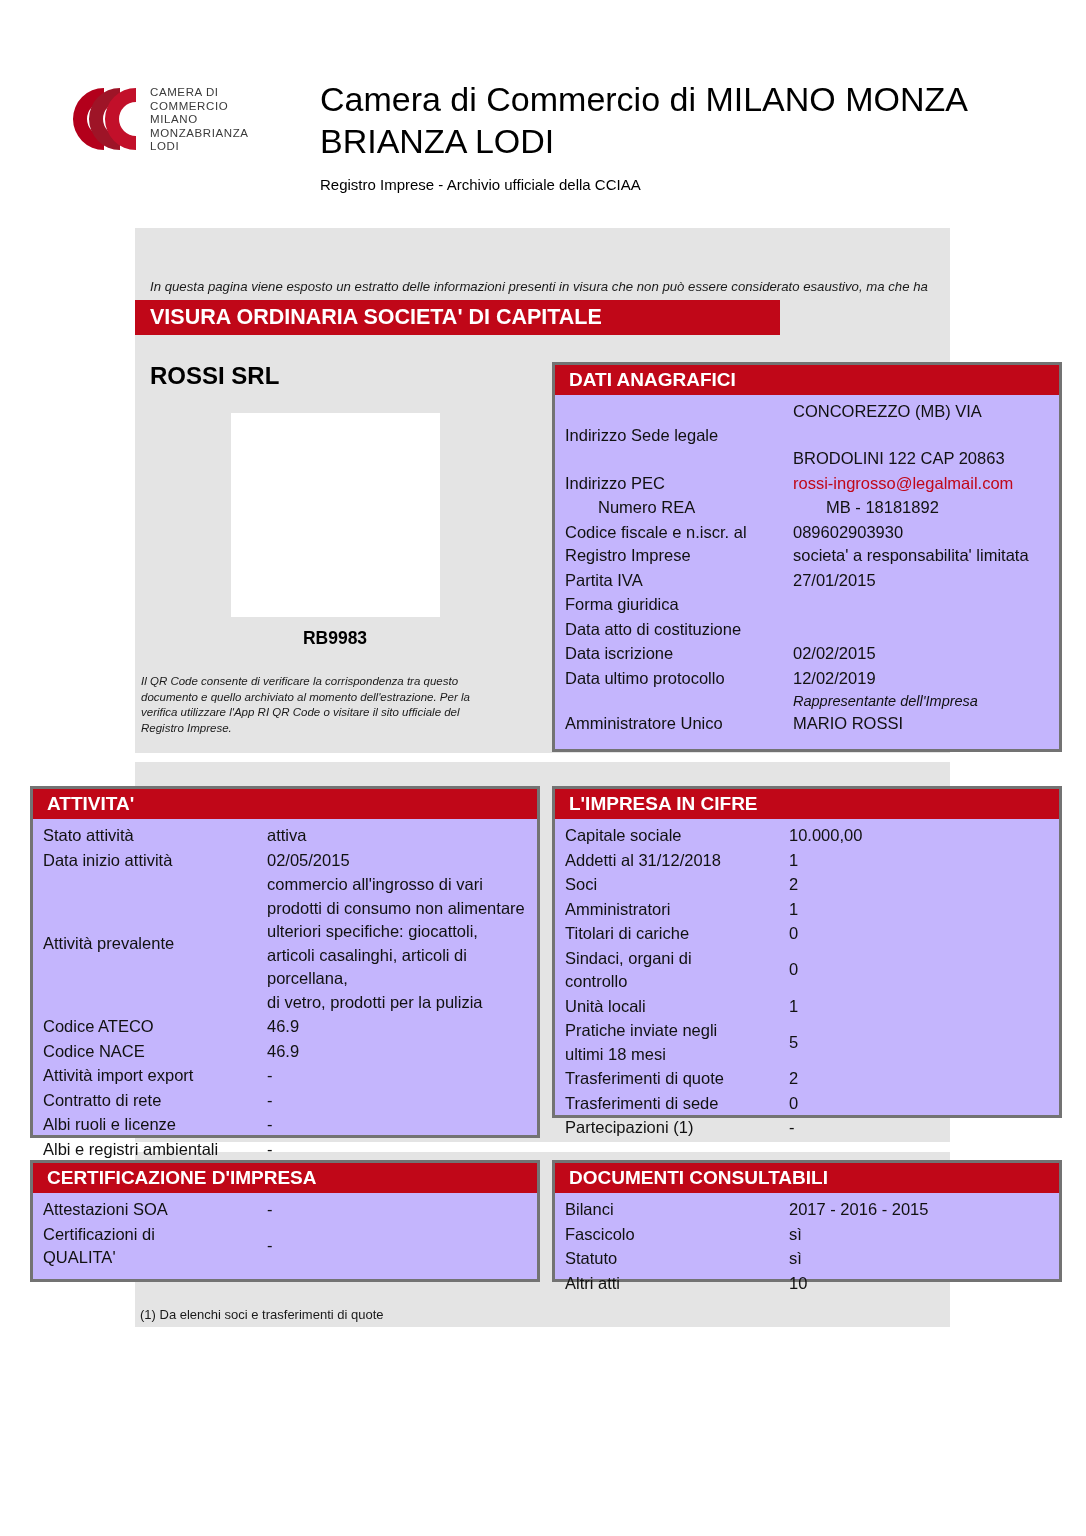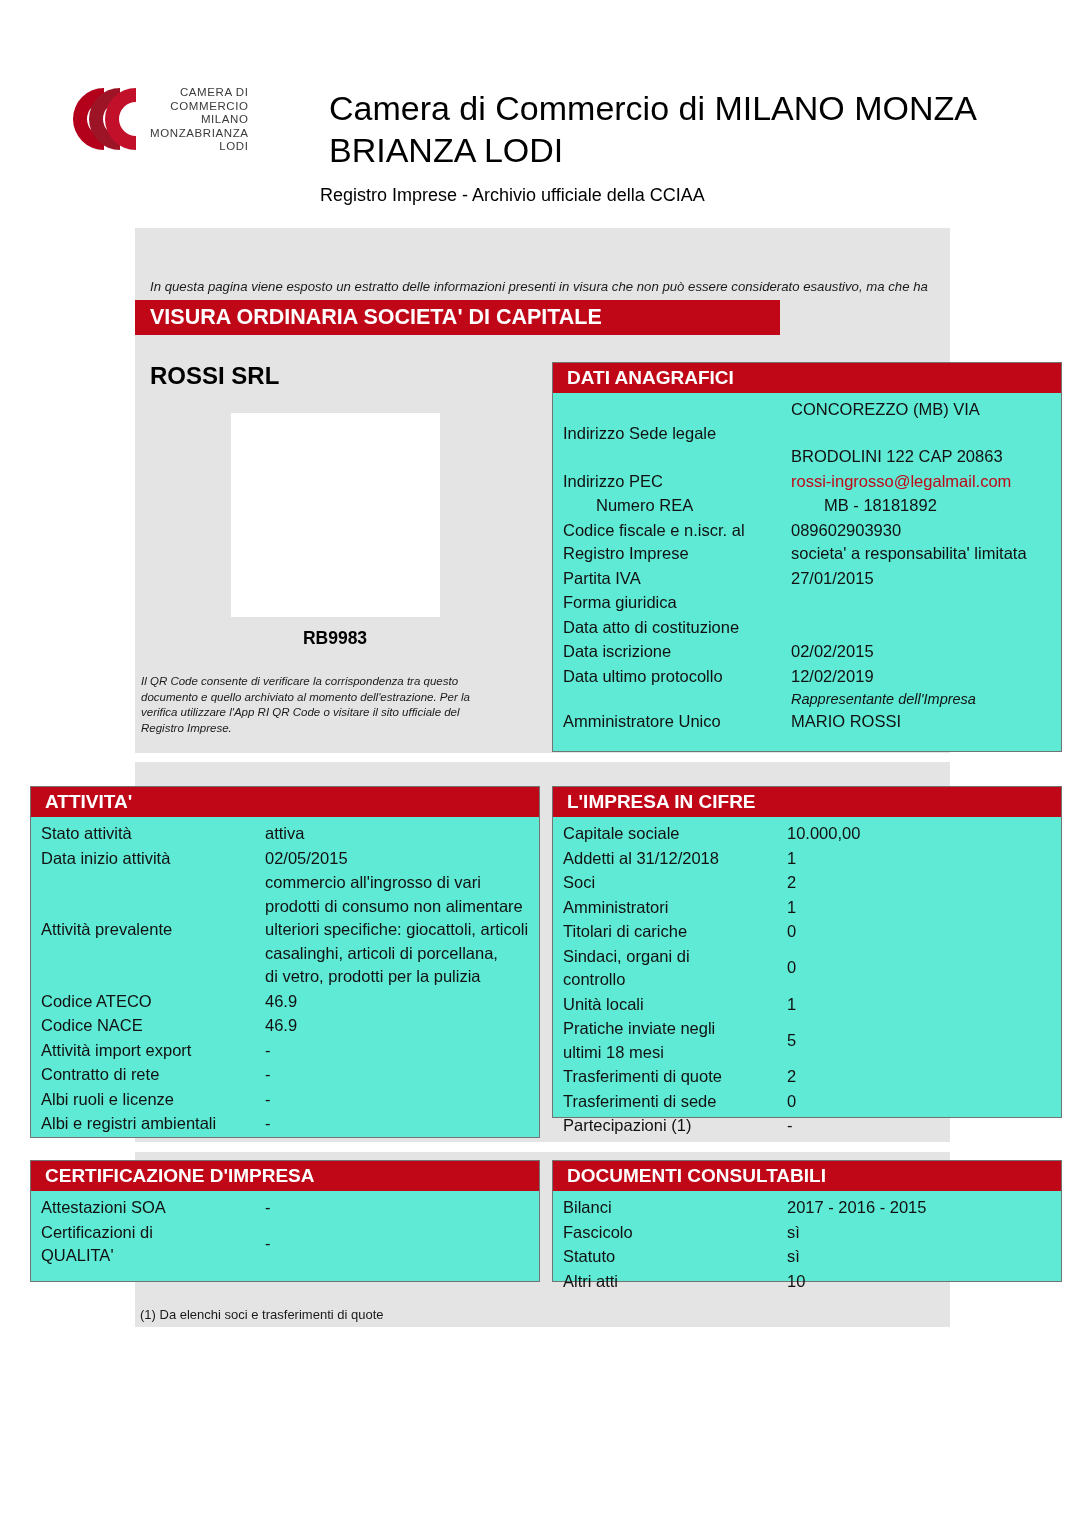--- a/index.html
+++ b/index.html
@@ -34,37 +34,36 @@
     width: 78px; height: 70px;
   }
   .logo-text {
     position: absolute;
     left: 88px; top: 4px;
     font-size: 11.5px;
     line-height: 13.6px;
     letter-spacing: 0.6px;
     color: #3a3a3a;
     font-family: "Liberation Sans", sans-serif;
-    text-align: right;
   }
   .title-block {
     position: absolute;
     left: 320px; top: 78px;
     width: 740px;
   }
   .doc-title {
     font-size: 34px;
     line-height: 42px;
     font-weight: normal;
     color: #000000;
-    margin: 9px;
+    margin: 0;
   }
   .doc-subtitle {
     margin-top: 14px;
-    font-size: 18px;
+    font-size: 15px;
     color: #000000;
   }
 
   
   .grey-band {
     position: absolute;
     background: #e4e4e4;
   }
   .band-top { left: 135px; top: 228px; width: 815px; height: 525px; }
   .band-mid { left: 135px; top: 762px; width: 815px; height: 380px; }
@@ -130,22 +129,22 @@
     width: 360px;
     font-size: 11.5px;
     line-height: 15.5px;
     font-style: italic;
     color: #1a1a1a;
   }
 
   
   .panel {
     position: absolute;
-    background: #5eead4;
-    border: 1px solid #737373;
+    background: #c4b5fd;
+    border: 3px solid #737373;
     box-sizing: border-box;
   }
   .panel-head {
     background: #c00718;
     color: #ffffff;
     font-size: 19px;
     font-weight: bold;
     height: 30px;
     line-height: 30px;
     padding-left: 14px;

